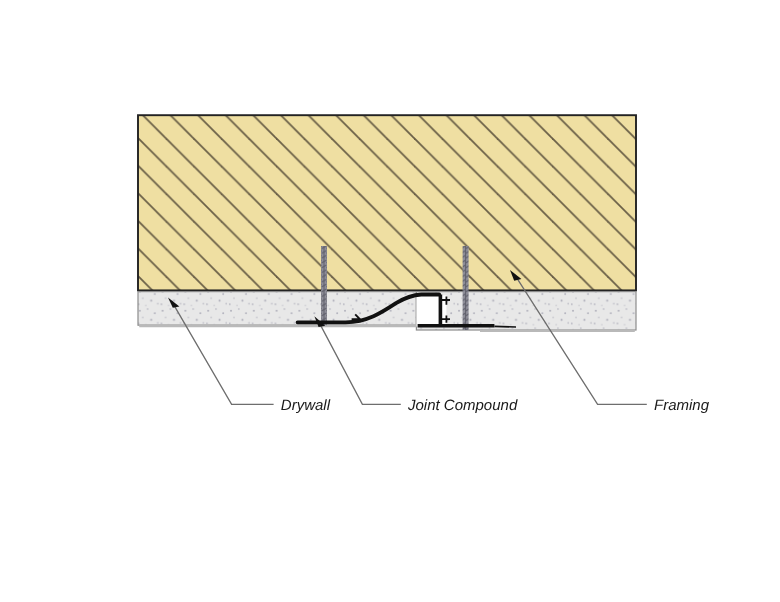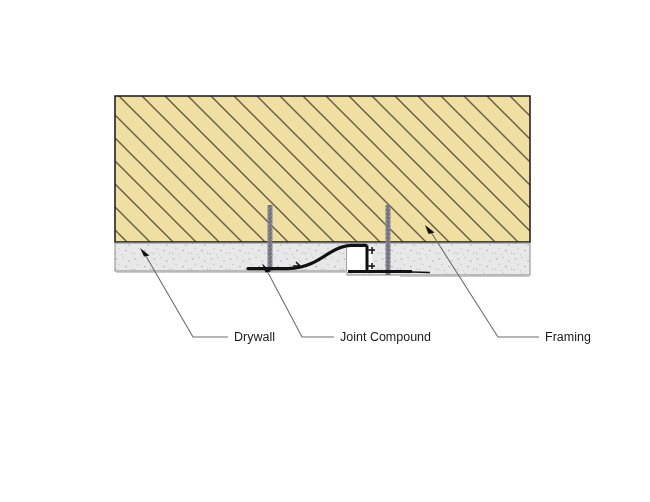--- a/index.html
+++ b/index.html
@@ -10,20 +10,21 @@
   }
   body {
     font-family: "Liberation Sans", sans-serif;
   }
   #canvas-wrap {
     position: relative;
     width: 650px;
     height: 358px;
     background: #ffffff;
     overflow: hidden;
+    font-style: italic;
   }
   svg#diagram {
     display: block;
     width: 650px;
     height: 502px;
   }
   .leader-label {
     font-family: "Liberation Sans", sans-serif;
     font-size: 12.5px;
     fill: #1a1a1a;

